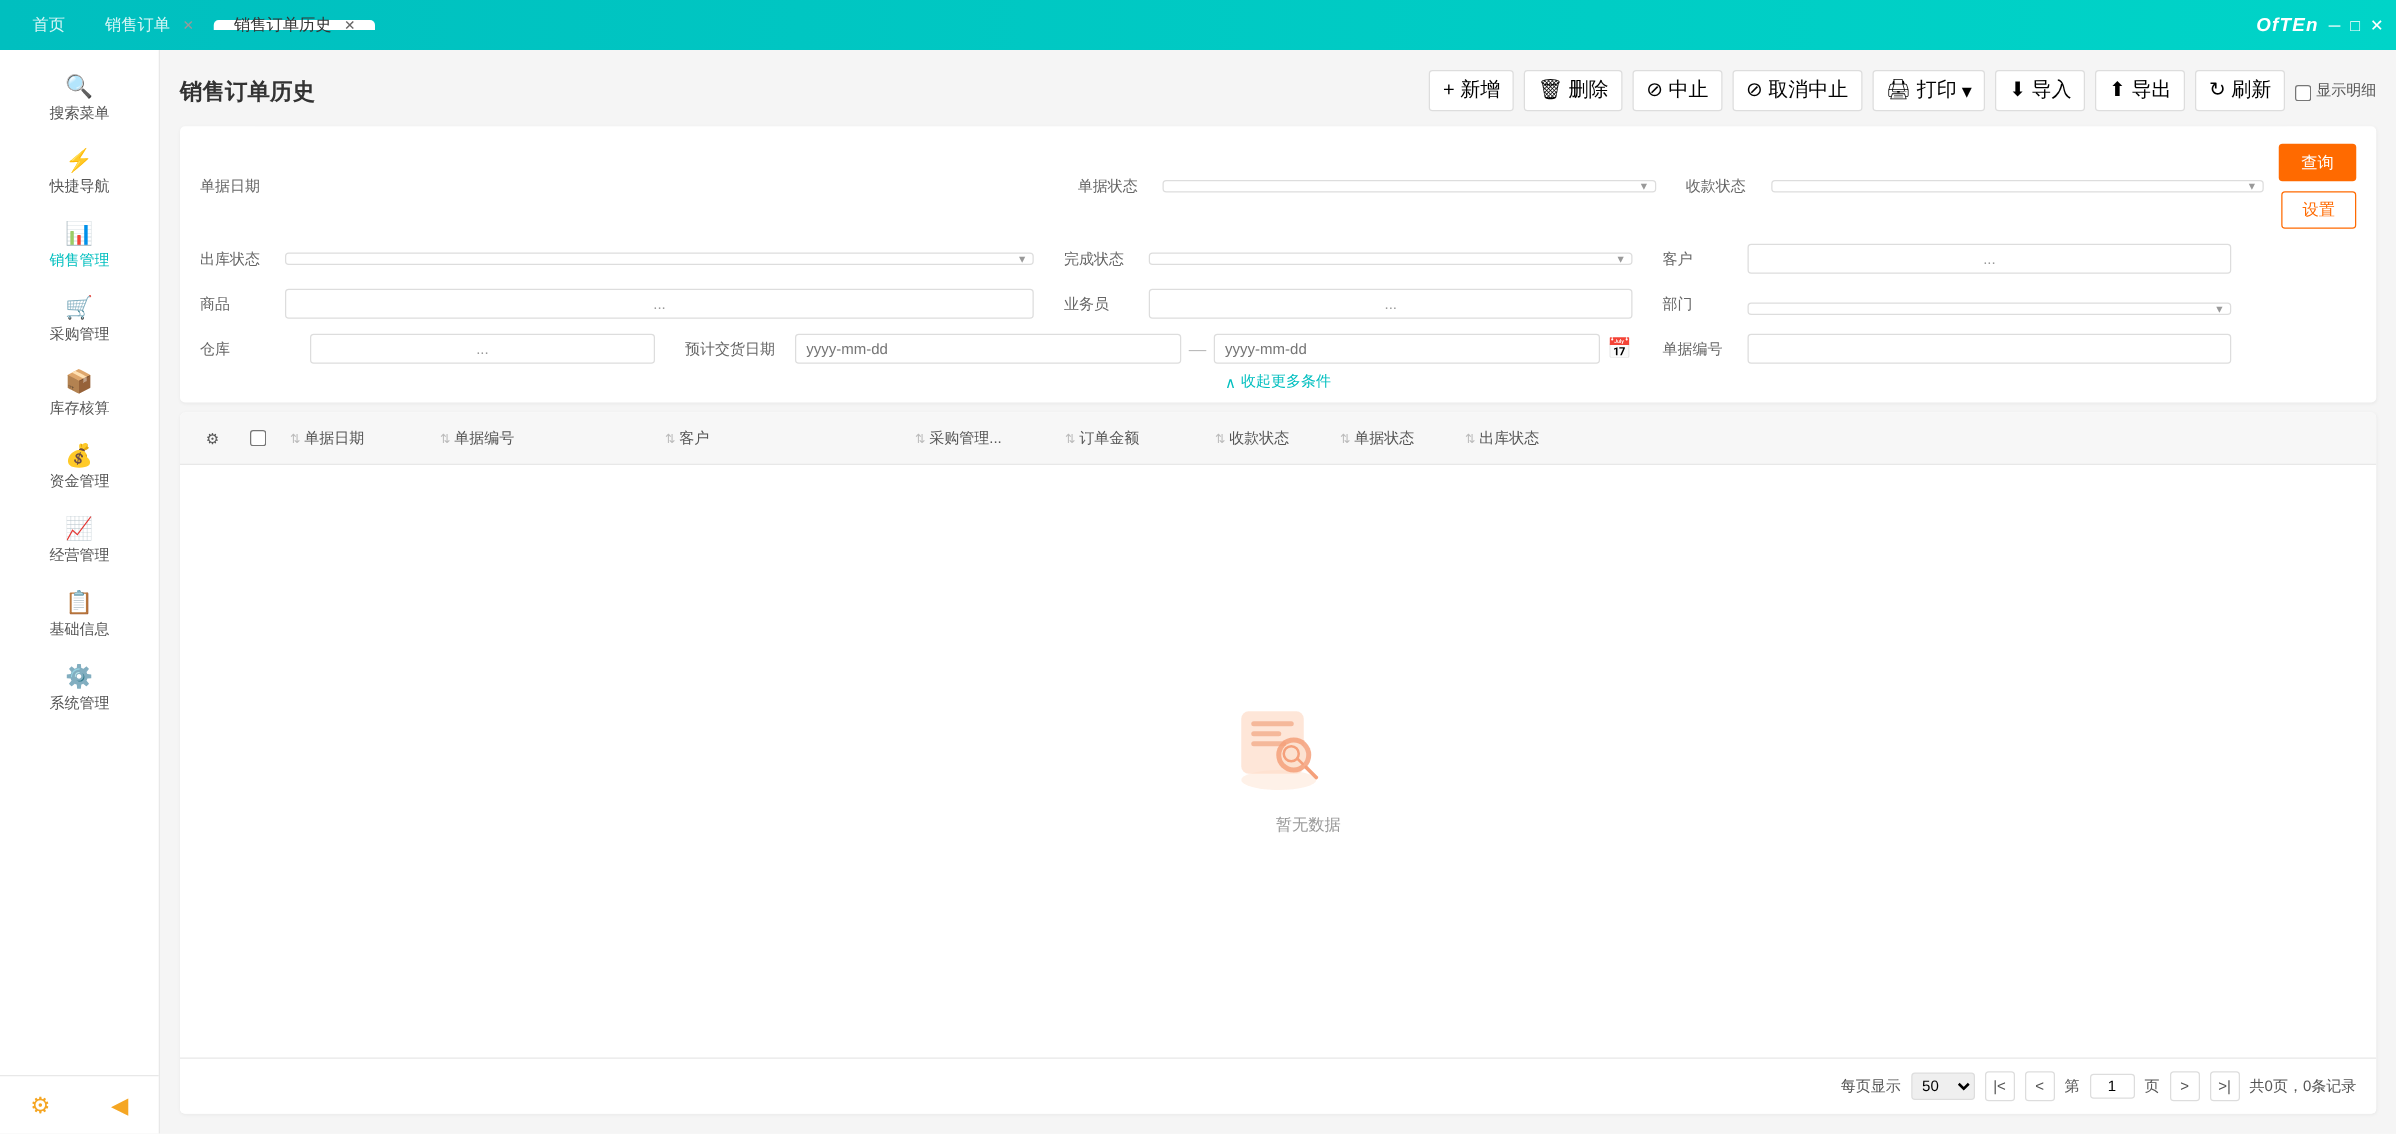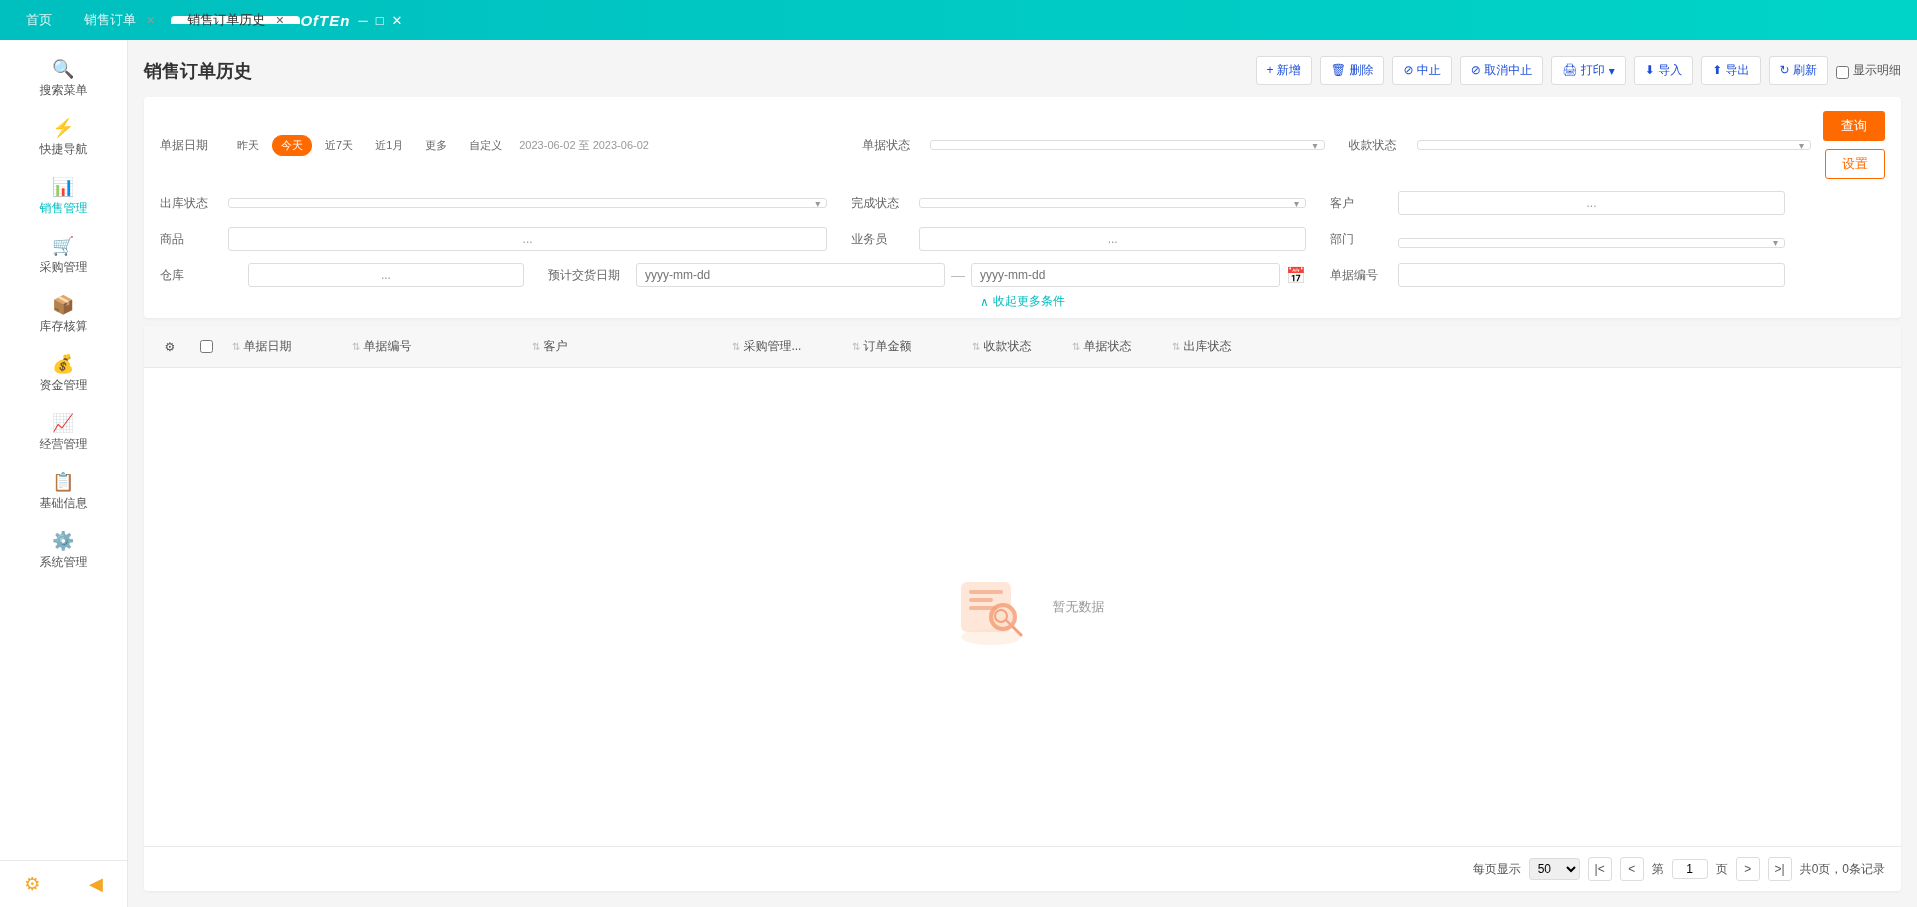--- a/index.html
+++ b/index.html
@@ -4,20 +4,21 @@
   <style>
     * { box-sizing: border-box; margin: 0; padding: 0; font-family: 'Microsoft YaHei', Arial, sans-serif; }
     body { display: flex; flex-direction: column; height: 907px; width: 1917px; background: #f5f5f5; overflow: hidden; }
 
     
     .top-bar {
       height: 40px;
       background: linear-gradient(90deg, #00bfbf 0%, #00d4c8 100%);
       display: flex;
       align-items: center;
+      justify-content: space-between;
       padding: 16px 10px;
       flex-shrink: 0;
     }
     .tabs-container {
       display: flex;
       align-items: center;
       height: 100%;
     }
     .tab {
       height: 100%;
@@ -132,22 +133,22 @@
       gap: 8px;
     }
     .toolbar-btn {
       display: flex;
       align-items: center;
       gap: 4px;
       padding: 5px 10px;
       border: 1px solid #ddd;
       background: #fff;
       border-radius: 3px;
-      font-size: 12px;
-      color: #1d4ed8;
+      font-size: 16px;
+      color: #000000;
       cursor: pointer;
       white-space: nowrap;
     }
     .checkbox-label {
       display: flex;
       align-items: flex-end;
       gap: 4px;
       font-size: 12px;
       color: #555;
       cursor: pointer;
@@ -328,21 +329,22 @@
 
     .table-body {
       flex: 1;
       display: flex;
       flex-direction: column;
       align-items: center;
       justify-content: center;
     }
     .empty-state {
       display: flex;
-      align-items: center;
+      flex-direction: column;
+      align-items: flex-end;
       gap: 12px;
     }
     .empty-icon {
       width: 100px;
       height: 90px;
     }
     .empty-text {
       font-size: 13px;
       color: #999;
     }
@@ -478,29 +480,20 @@
           <span>显示明细</span>
         </label>
       </div>
     </div>
 
     <div class="filter-section">
 
       <div class="filter-row">
         <div class="filter-item" style="flex:2.2;">
           <span class="filter-label">单据日期</span>
-          <div class="date-filter">
-            <span class="date-tag">昨天</span>
-            <span class="date-tag active">今天</span>
-            <span class="date-tag">近7天</span>
-            <span class="date-tag">近1月</span>
-            <span class="date-tag">更多</span>
-            <span class="date-tag">自定义</span>
-            <span class="date-range-text">2023-06-02 至 2023-06-02</span>
-          </div>
         </div>
         <div class="filter-item" style="flex:1.5; margin-left: 24px;">
           <span class="filter-label">单据状态</span>
           <div class="select-wrapper">
             <span></span>
             <span class="chevron">▾</span>
           </div>
         </div>
         <div class="filter-item" style="flex:1.5; margin-left: 24px;">
           <span class="filter-label">收款状态</span>

